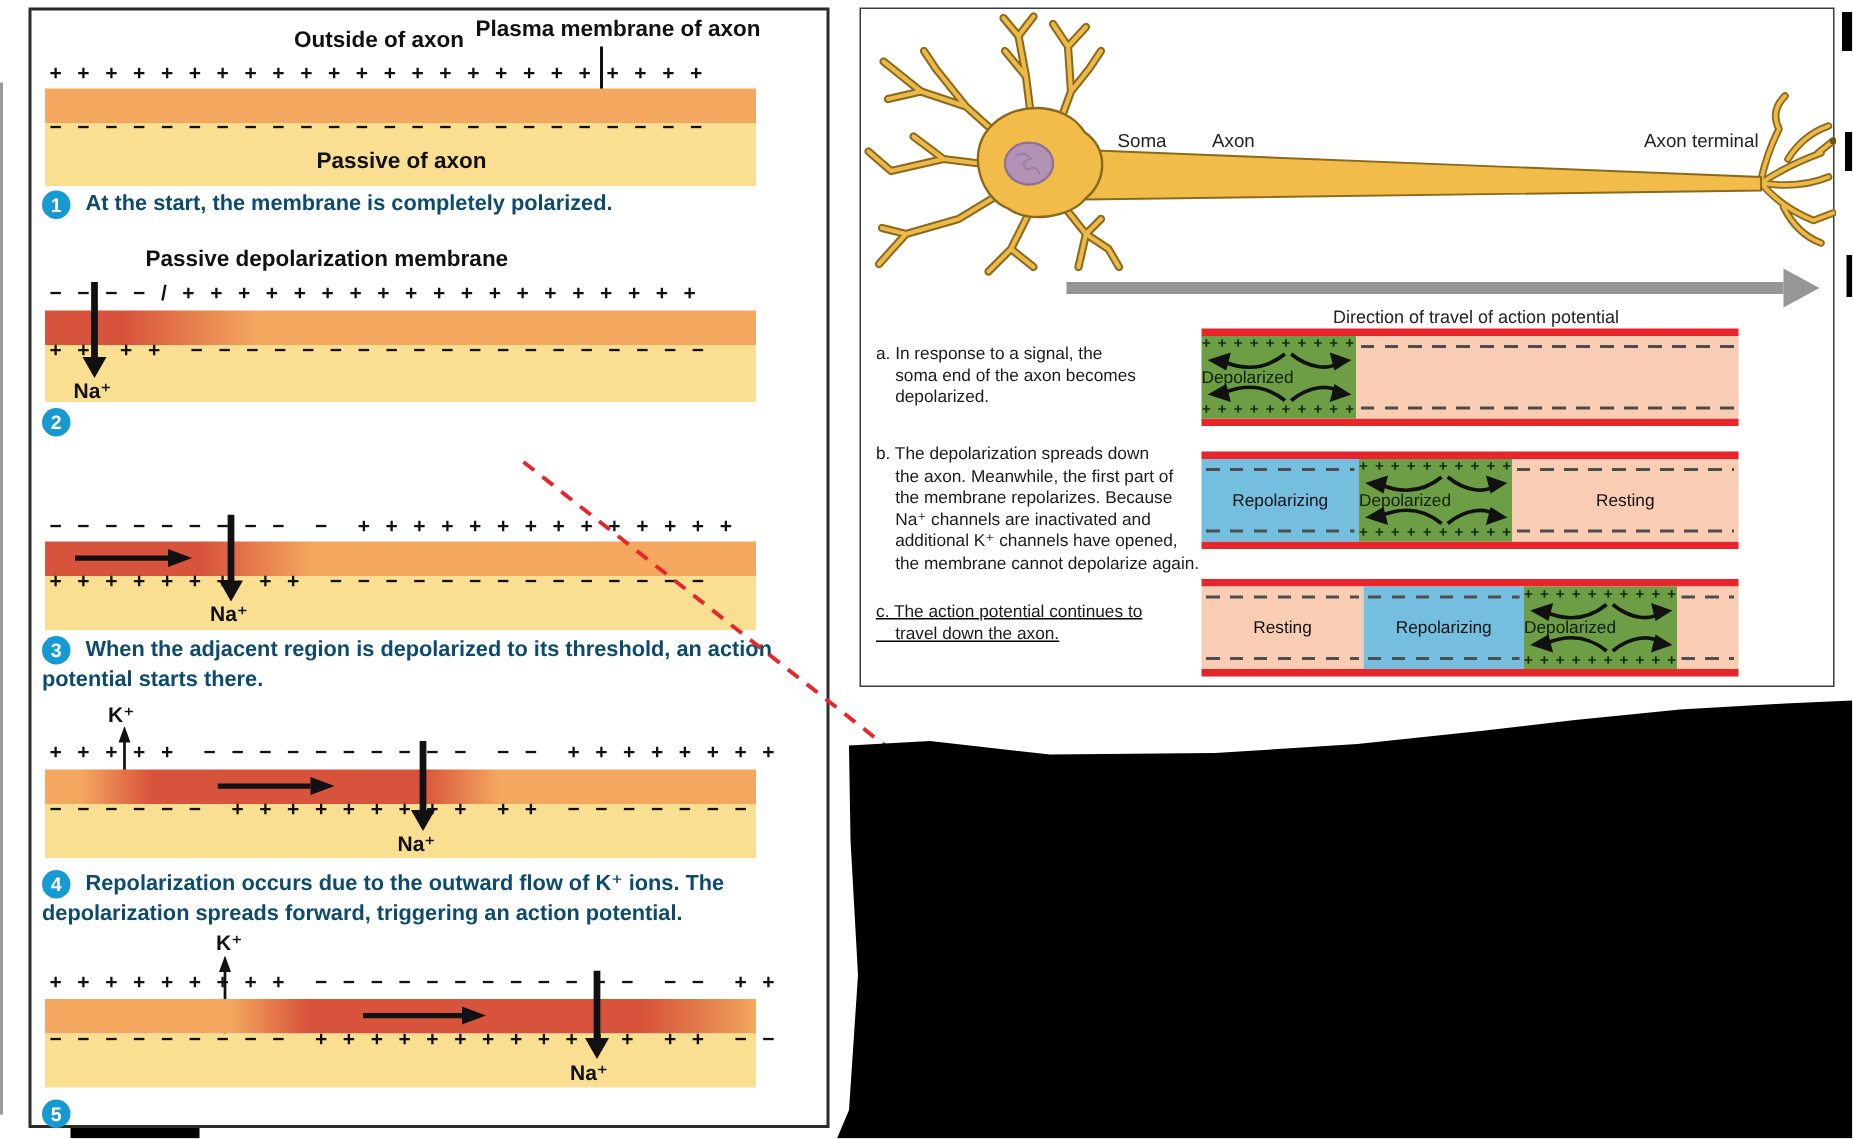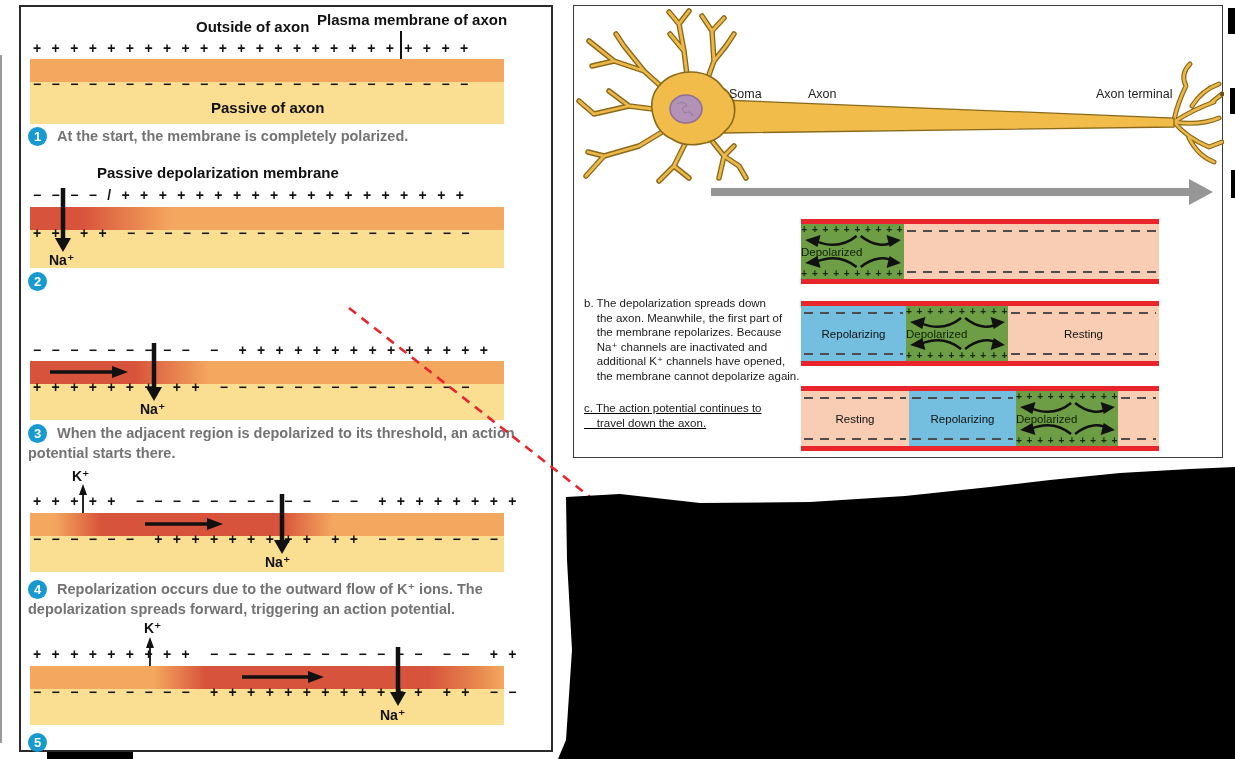--- a/index.html
+++ b/index.html
@@ -11,21 +11,21 @@
   #left-panel{left:19px;top:5px;width:534px;height:747px;background:#fff;border:2px solid #2b2b2b;box-sizing:border-box;}
   .blabel{font-weight:bold;font-size:15px;color:#111;white-space:nowrap;}
   .charges{font-weight:bold;font-size:14px;color:#111;white-space:pre;word-spacing:5.5px;letter-spacing:.5px;}
   .band{left:9px;width:474px;height:23px;}
   .yellow{background:#fade91;}
   .orange{background:#f4a85f;}
   .grad-s2{background:linear-gradient(to right,#d8533b 0%,#d8533b 11%,#f4a85f 30%,#f4a85f 100%);}
   .grad-s3{background:linear-gradient(to right,#d8533b 0%,#d8533b 22%,#f4a85f 38%,#f4a85f 100%);}
   .grad-s4{background:linear-gradient(to right,#f4a85f 0%,#f4a85f 5%,#d8533b 15%,#d8533b 53%,#f4a85f 64%,#f4a85f 100%);}
   .grad-s5{background:linear-gradient(to right,#f4a85f 0%,#f4a85f 26%,#d8533b 37%,#d8533b 84%,#e78a50 95%,#f4a85f 100%);}
-  .steptext{font-weight:bold;font-size:14.5px;line-height:19.5px;color:#737373;}
+  .steptext{font-weight:bold;font-size:14.5px;line-height:19.5px;color:#0c4a6e;}
   .stepwrap{left:7px;width:524px;}
   .stepnum{float:left;width:19px;height:19px;border-radius:50%;background:#1799d1;color:#fff;
     font-weight:bold;font-size:13px;text-align:center;line-height:19px;margin-right:10px;}
   .hl-box{border:3.5px dashed #e8252b;padding:1px 4px 3px 4px;margin:-2px -1px;border-radius:1px;}
   .ionlabel{font-weight:bold;font-size:14px;color:#111;white-space:nowrap;}
 
   
   #right-panel{left:573px;top:5px;width:650px;height:453px;background:#fff;border:1.5px solid #3c3c3c;box-sizing:border-box;}
   .nlabel{font-size:12.5px;color:#222;white-space:nowrap;}
   .rtext{font-size:11.5px;line-height:14.6px;color:#1a1a1a;white-space:pre;}
@@ -186,28 +186,34 @@
       </g>
       <circle cx="648" cy="88" r="2.2" fill="#6b531a"></circle>
 
       <polygon points="148,94 600,112 600,121 150,127" fill="#f2bc4a" stroke="#8a6a1a" stroke-width="1.3"></polygon>
 
       <path d="M85,80 C100,61 136,61 149,82 C166,94 163,116 150,126 C140,139 112,143 98,133 C79,125 71,96 85,80 Z" fill="#f2bc4a" stroke="#8a6a1a" stroke-width="1.6"></path>
       <ellipse cx="112" cy="103" rx="16" ry="14" fill="#b292b6" stroke="#8f6f96" stroke-width="1.5"></ellipse>
       <path d="M103,98 q6,-4 10,2 q-8,2 -2,7 q6,-3 8,3" fill="none" stroke="#9b7da2" stroke-width="1.2"></path>
     </svg>
 
-    <div class="abs nlabel" style="left:155px;top:81px;">Soma</div>
+    <div class="abs nlabel" style="left:155px;top:81px;padding-left:16px;">Soma</div>
     <div class="abs nlabel" style="left:234px;top:81px;">Axon</div>
     <div class="abs nlabel" style="left:522px;top:81px;">Axon terminal</div>
 
     <div class="abs gray-arrow-shaft" style="left:137px;top:182px;width:478px;"></div>
     <div class="abs" style="left:615px;top:173px;width:0;height:0;border-top:13px solid transparent;border-bottom:13px solid transparent;border-left:24px solid #969696;"></div>
+    <div class="abs nlabel" style="left:230px;top:198px;width:360px;text-align:center;font-size:12px;">Direction of travel of action potential</div>
 
     <div id="right-rows" class="abs" style="left:0;top:0;width:650px;height:453px;">
+        <div class="abs" style="left: 10px; top: 223px;">
+          <div class="rtext">a. In response to a signal, the</div>
+          <div class="rtext">    soma end of the axon becomes</div>
+          <div class="rtext">    depolarized.</div>
+        </div>
         <div class="abs bar" style="left: 227px; top: 213px; width: 358px;">
           <div class="seg depolarized" style="width: 103px;">
             <div class="plusrow t">+ + + + + + + + + +</div>
             <svg class="arcs t" viewBox="0 0 100 15" preserveAspectRatio="none">
               <path d="M54,2 C42,12 28,13 14,7" stroke="#111" stroke-width="2.4" fill="none"></path>
               <polygon points="4,6 19,1 16,13" fill="#111"></polygon>
               <path d="M58,2 C70,12 83,13 90,7" stroke="#111" stroke-width="2.4" fill="none"></path>
               <polygon points="97,6 83,1 86,13" fill="#111"></polygon>
             </svg>
             <div class="dep-label">Depolarized</div>

